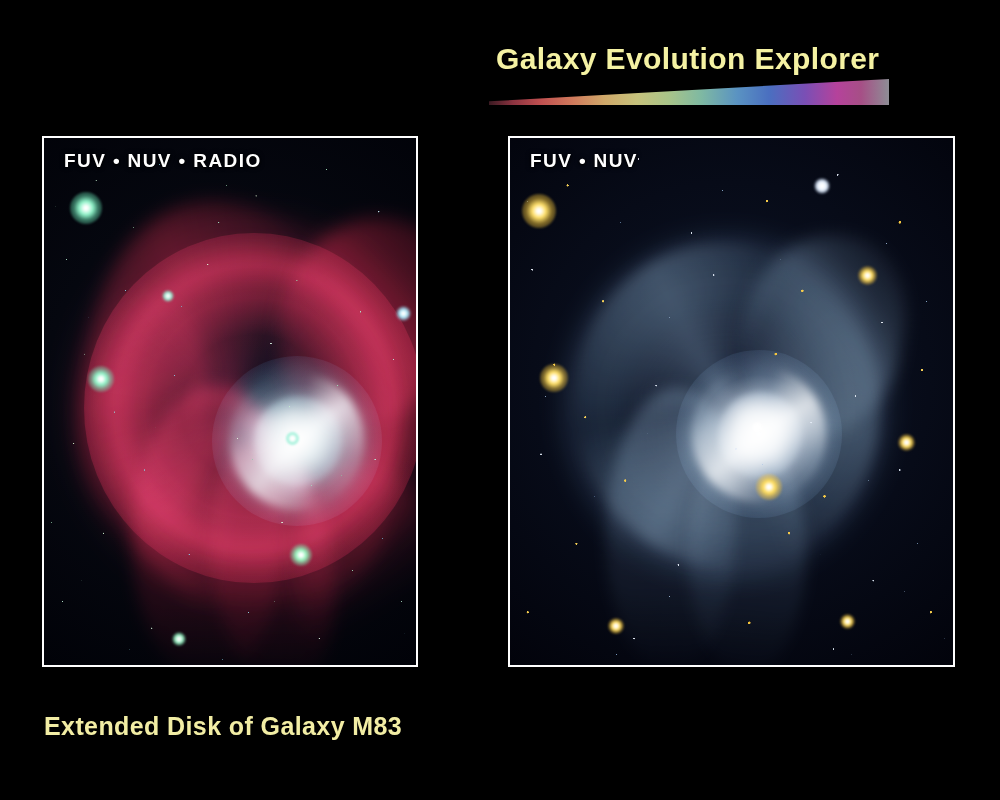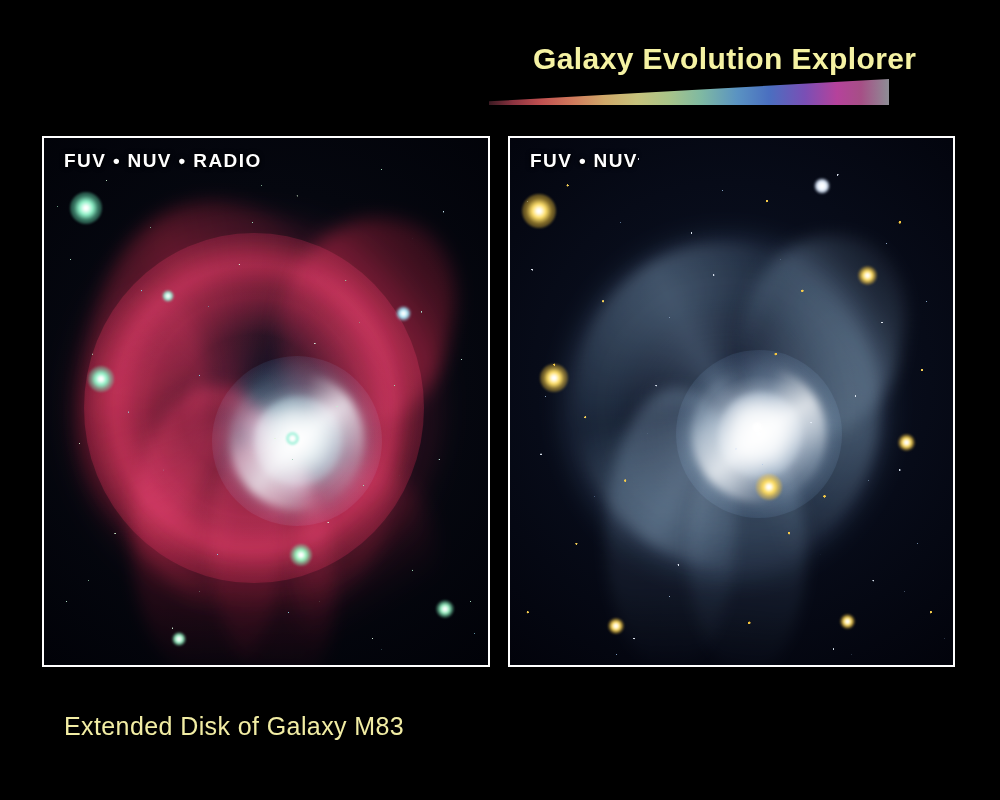--- a/index.html
+++ b/index.html
@@ -21,40 +21,39 @@
     -webkit-background-clip:text; background-clip:text;
     color:transparent; -webkit-text-fill-color:transparent;
     white-space:nowrap;
   }
 
   #subtitle {
     position:absolute; left:496px; top:42px;
     font-size:30px; font-weight:bold; letter-spacing:0.4px;
     color:#f5f2a3; white-space:nowrap;
     font-family:"Liberation Sans", sans-serif;
-    margin-left:37px;
   }
 
   
   #spectrum-wedge {
     position:absolute; left:489px; top:79px; width:400px; height:26px;
     background:linear-gradient(90deg,
       #3a1a22 0%, #8c3340 6%, #c05050 13%, #d07a5c 21%,
       #cfa96a 29%, #c6c27c 37%, #a8c489 45%, #7fb9a2 53%,
       #5a93c2 62%, #4a6fc0 70%, #7a4fb5 79%, #b5429b 87%,
       #a64f86 93%, #8e8e96 100%);
     clip-path: polygon(0% 86%, 100% 0%, 100% 100%, 0% 100%);
   }
 
   
   .panel {
     position:absolute; top:136px; height:531px;
     border:2px solid #ffffff; background:#02030a; overflow:hidden;
   }
-  #panel-left  { left:42px;  width:448px; }
+  #panel-left  { left:42px;  width:376px; }
   #panel-right { left:508px; width:447px;text-align:center; }
 
   .sky { position:absolute; inset:0; overflow:hidden; }
 
   .panel-label {
     position:absolute; left:20px; top:12px; z-index:40;
     color:#ffffff; font-size:19px; font-weight:bold;
     letter-spacing:1.4px; white-space:nowrap;
     text-shadow:0 0 5px rgba(0,0,0,.95), 0 1px 2px #000;
     font-family:"Liberation Sans", sans-serif;
@@ -211,24 +210,23 @@
     border-style:solid; border-color:rgba(185,28,52,.62);
   }
 
   
   .core-wrap { position:absolute; }
   .spiral-arm { position:absolute; border-radius:50%; mix-blend-mode:screen; }
 
   
   #caption-title {
     position:absolute; left:44px; top:712px;
-    color:#f2eda4; font-size:25px; font-weight:normal;
+    color:#f2eda4; font-size:25px; font-weight:bold;
     letter-spacing:0.4px; white-space:nowrap;
     font-family:"Liberation Sans", sans-serif;
-    margin-left:20px;
   }
   #credits {
     position:absolute; right:45px; top:710px;
     text-align:right; color:#f2eda4;
     font-size:15.5px; font-weight:bold; letter-spacing:1.5px;
     line-height:22px; white-space:nowrap;
     font-family:"Liberation Sans", sans-serif;
   }
 </style>
 </head>

